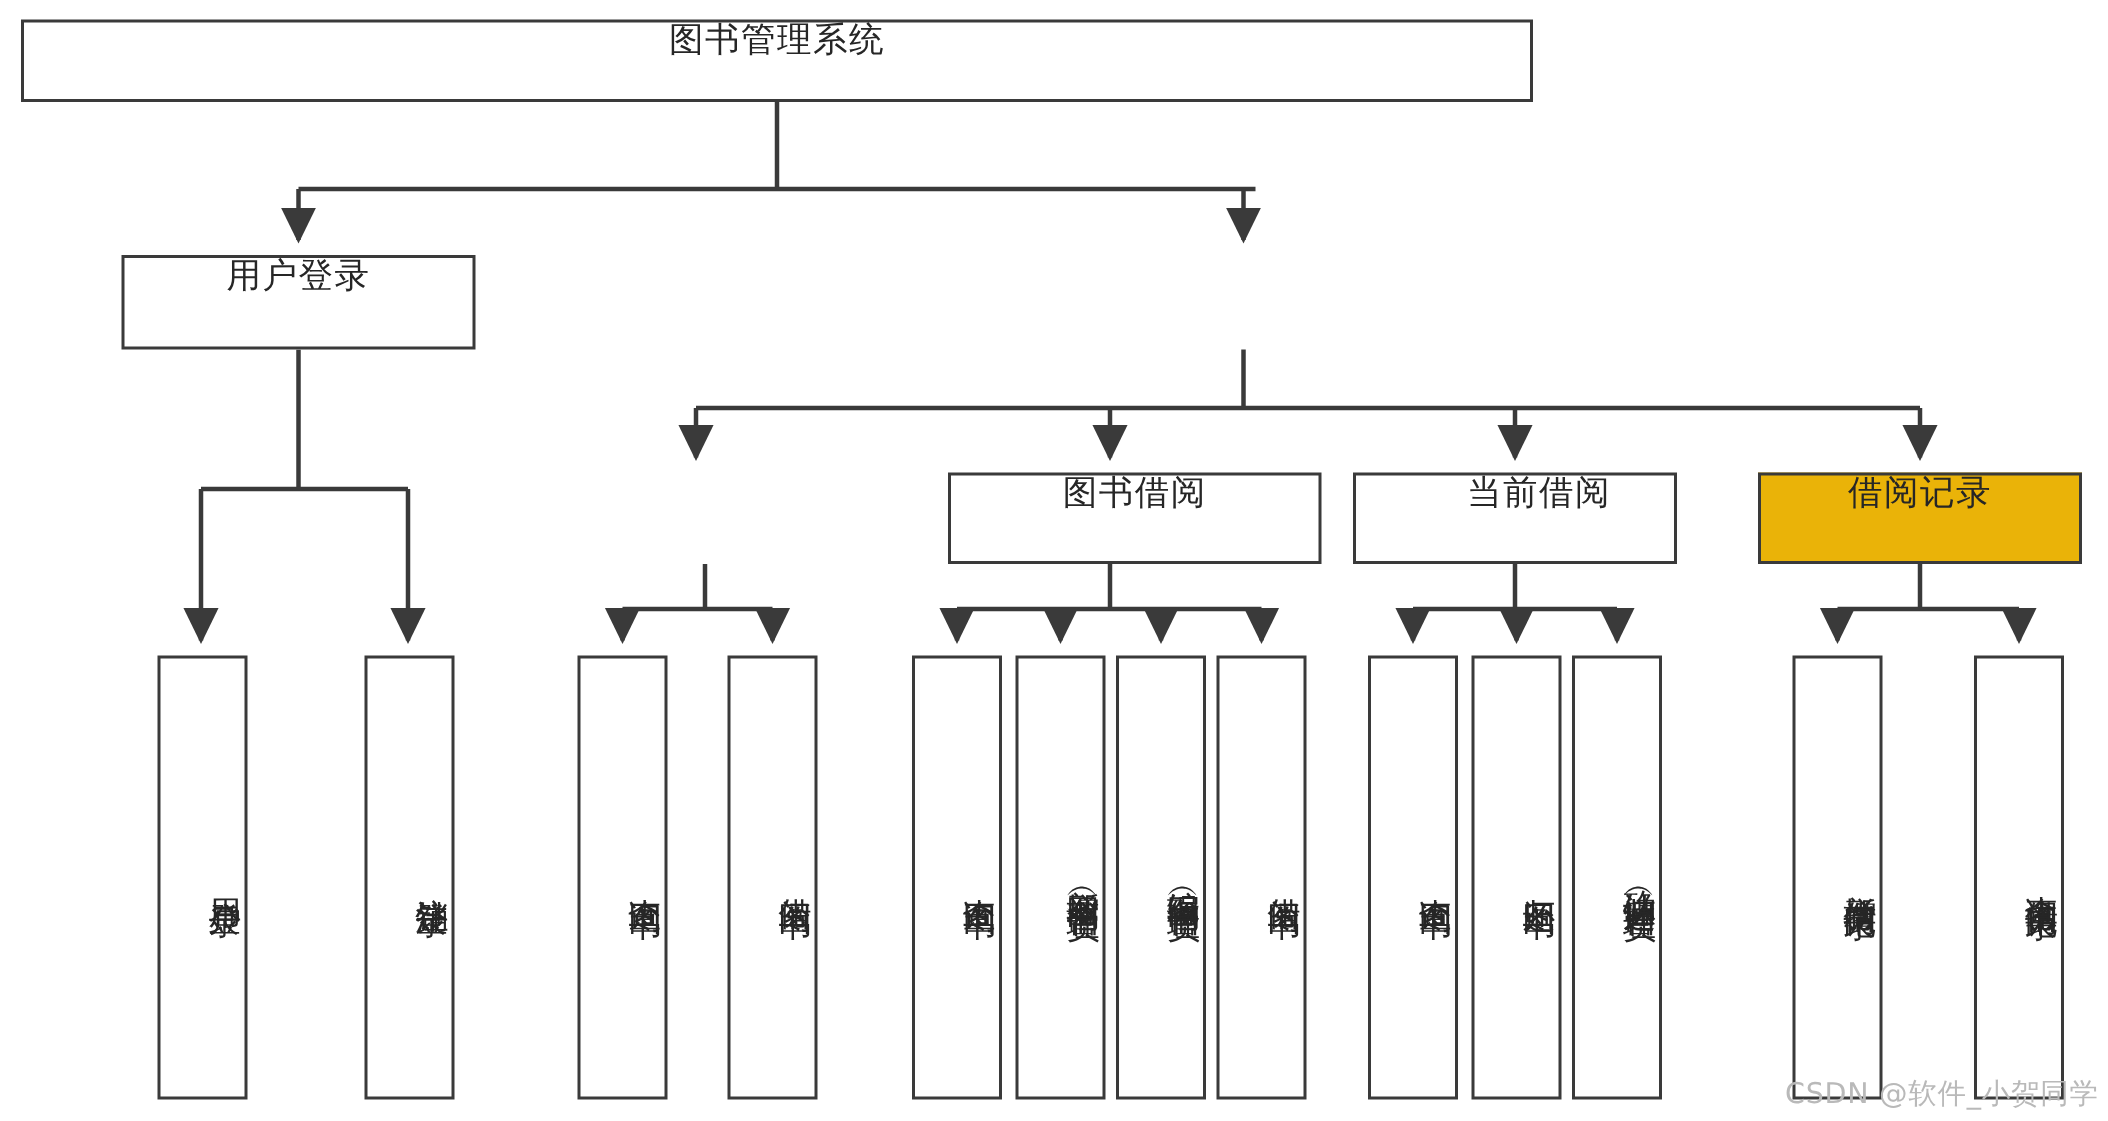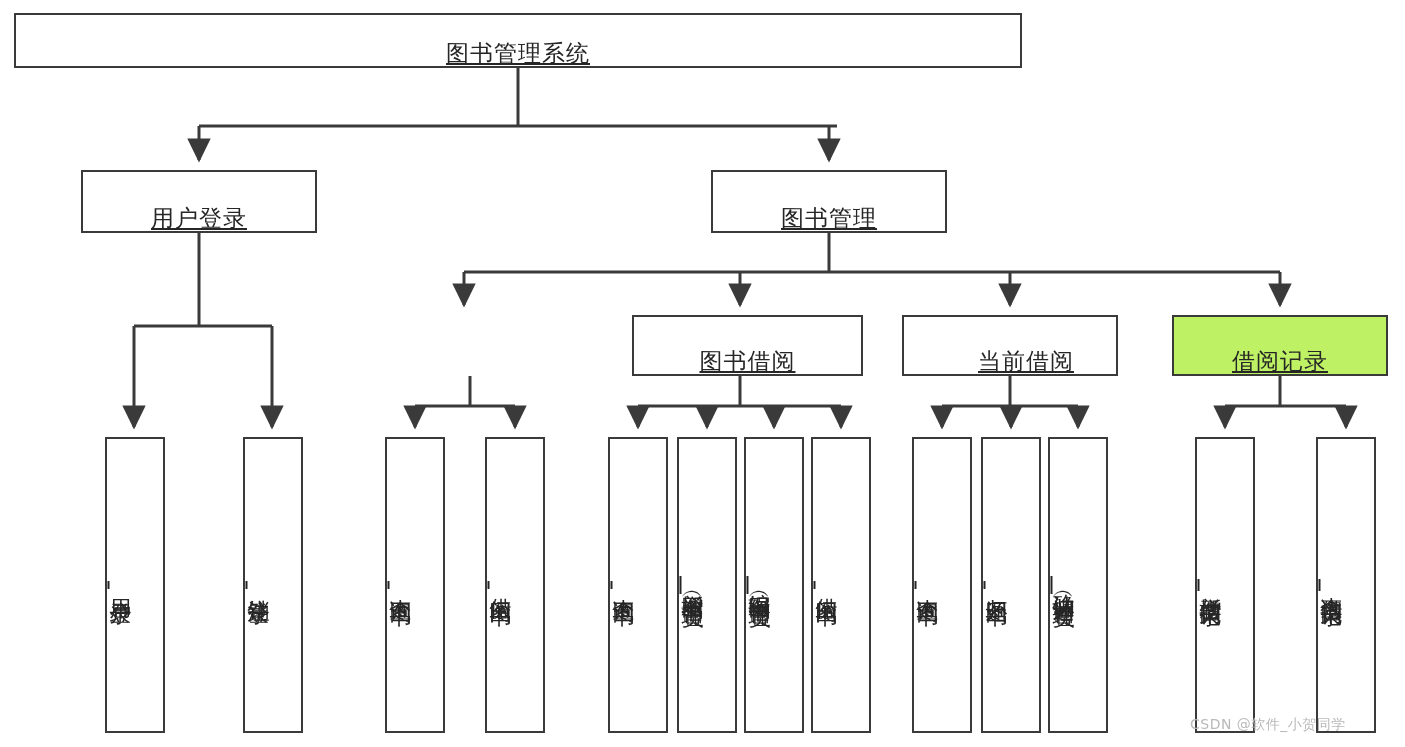--- a/index.html
+++ b/index.html
@@ -23,24 +23,23 @@
     top: 0;
     width: 1405px;
     height: 747px;
   }
   .node {
     position: absolute;
     box-sizing: border-box;
     border: 2px solid #3a3a3a;
     background: #ffffff;
     display: flex;
-    align-items: flex-end;
+    align-items: flex-start;
     justify-content: center;
     color: #262626;
-    text-decoration: underline;
   }
   .node.horizontal {
     font-size: 23px;
     letter-spacing: 1px;
     line-height: 1.1;
   }
   .node.vertical {
     writing-mode: vertical-rl;
     text-orientation: upright;
     font-size: 22px;
@@ -50,21 +49,21 @@
     text-align: center;
   }
   .node.vertical .vtext {
     writing-mode: vertical-rl;
     text-orientation: upright;
     display: block;
   }
   .watermark {
     position: absolute;
     color: #b9b9b9;
-    font-size: 14px;
+    font-size: 19px;
     letter-spacing: 0.5px;
     white-space: nowrap;
     user-select: none;
   }
 </style>
 </head>
 <body>
 
 <div id="canvas">
 
@@ -118,31 +117,28 @@
     </g>
   </svg>
 
   <div class="node horizontal" style="left: 14px; top: 13px; width: 1008px; height: 55px; border-color: rgb(58, 58, 58); background: rgb(255, 255, 255); color: rgb(38, 38, 38);">
     <span>图书管理系统</span>
   </div>
 
   <div class="node horizontal" style="left: 81px; top: 170px; width: 236px; height: 63px; border-color: rgb(58, 58, 58); background: rgb(255, 255, 255); color: rgb(38, 38, 38);">
     <span>用户登录</span>
   </div>
-  <div class="node horizontal" style="left: 711px; top: 170px; width: 236px; height: 63px; border-color: rgb(58, 58, 58); background: rgb(255, 255, 255); color: rgb(38, 38, 38);">
-    <span>图书管理</span>
-  </div>
 
-  <div class="node horizontal" style="left: 632px; top: 315px; width: 231px; height: 61px; border-color: rgb(58, 58, 58); background: rgb(255, 255, 255); color: rgb(38, 38, 38);">
+  <div class="node horizontal" style="left: 632px; top: 315px; width: 249px; height: 61px; border-color: rgb(58, 58, 58); background: rgb(255, 255, 255); color: rgb(38, 38, 38);">
     <span>图书借阅</span>
   </div>
   <div class="node horizontal" style="left: 902px; top: 315px; width: 216px; height: 61px; border-color: rgb(58, 58, 58); background: rgb(255, 255, 255); color: rgb(38, 38, 38); padding-left: 32px;">
     <span>当前借阅</span>
   </div>
-  <div class="node horizontal" style="left: 1172px; top: 315px; width: 216px; height: 61px; border-color: rgb(58, 58, 58); background: #bef264; color: rgb(38, 38, 38);">
+  <div class="node horizontal" style="left: 1172px; top: 315px; width: 216px; height: 61px; border-color: rgb(58, 58, 58); background: #eab308; color: rgb(38, 38, 38);">
     <span>借阅记录</span>
   </div>
 
   <div class="node vertical" style="left: 105px; top: 437px; width: 60px; height: 296px; border-color: rgb(58, 58, 58); background: rgb(255, 255, 255); color: rgb(38, 38, 38);">
     <span class="vtext">用户登录</span>
   </div>
   <div class="node vertical" style="left: 243px; top: 437px; width: 60px; height: 296px; border-color: rgb(58, 58, 58); background: rgb(255, 255, 255); color: rgb(38, 38, 38);">
     <span class="vtext">注销登录</span>
   </div>
   <div class="node vertical" style="left: 385px; top: 437px; width: 60px; height: 296px; border-color: rgb(58, 58, 58); background: rgb(255, 255, 255); color: rgb(38, 38, 38);">

